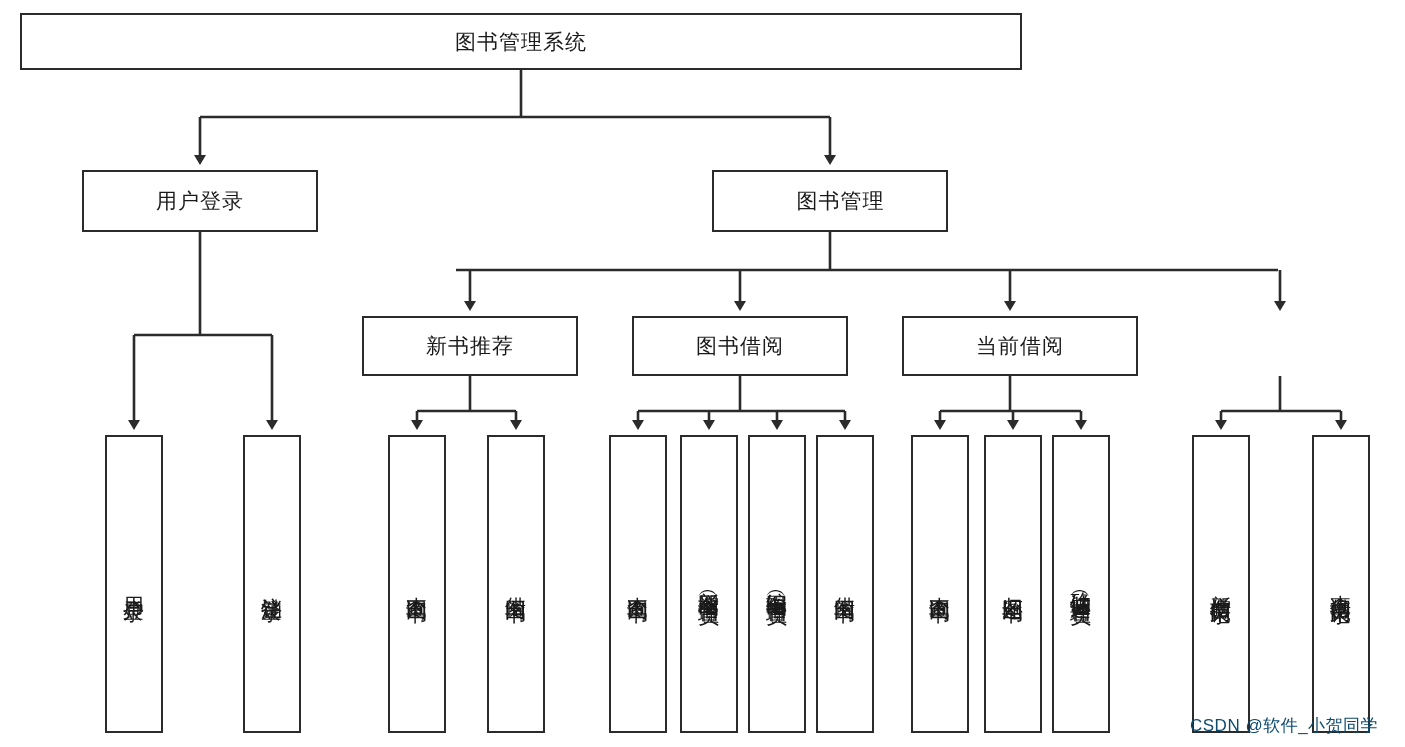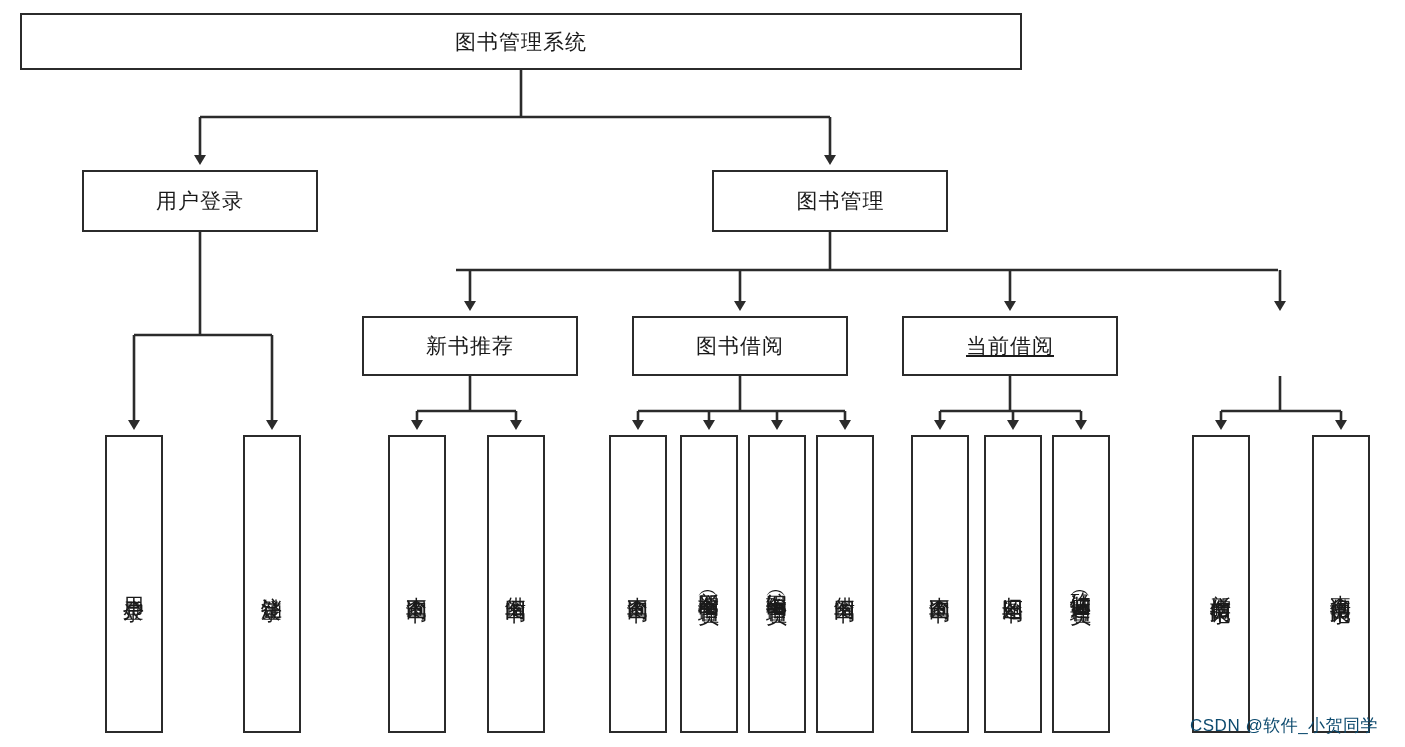--- a/index.html
+++ b/index.html
@@ -109,21 +109,21 @@
       </g>
   </svg>
 
   <div class="node node-h" style="left: 20px; top: 13px; width: 1002px; height: 57px;">图书管理系统</div>
 
   <div class="node node-h" style="left: 82px; top: 170px; width: 236px; height: 62px;">用户登录</div>
   <div class="node node-h" style="left: 712px; top: 170px; width: 236px; height: 62px; padding-left: 21px;">图书管理</div>
 
   <div class="node node-h" style="left: 632px; top: 316px; width: 216px; height: 60px;">图书借阅</div>
   <div class="node node-h" style="left: 362px; top: 316px; width: 216px; height: 60px;">新书推荐</div>
-  <div class="node node-h" style="left: 902px; top: 316px; width: 216px; height: 60px; text-decoration: underline;">当前借阅</div>
+  <div class="node node-h" style="left: 902px; top: 316px; width: 236px; height: 60px;">当前借阅</div>
 
   <div class="node node-v" style="left: 105px; top: 435px; width: 58px; height: 298px;">用户登录</div>
   <div class="node node-v" style="left: 243px; top: 435px; width: 58px; height: 298px;">注销登录</div>
   <div class="node node-v" style="left: 388px; top: 435px; width: 58px; height: 298px;">查询图书</div>
   <div class="node node-v" style="left: 487px; top: 435px; width: 58px; height: 298px;">借阅图书</div>
   <div class="node node-v" style="left: 609px; top: 435px; width: 58px; height: 298px;">查询图书</div>
   <div class="node node-v" style="left: 680px; top: 435px; width: 58px; height: 298px;">新增图书（管理员）</div>
   <div class="node node-v" style="left: 748px; top: 435px; width: 58px; height: 298px;">编辑图书（管理员）</div>
   <div class="node node-v" style="left: 816px; top: 435px; width: 58px; height: 298px;">借阅图书</div>
   <div class="node node-v" style="left: 911px; top: 435px; width: 58px; height: 298px;">查询图书</div>

